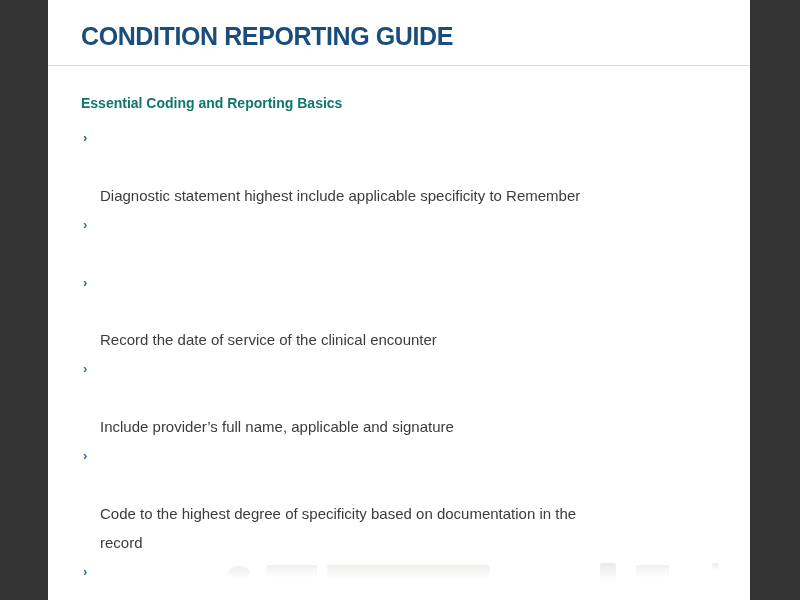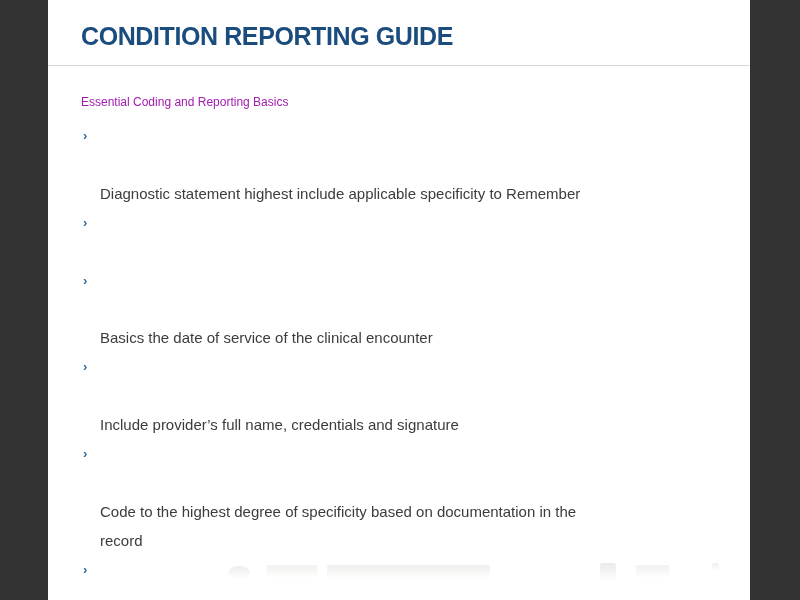--- a/index.html
+++ b/index.html
@@ -29,23 +29,23 @@
   .card-title {
     font-size: 25px;
     font-weight: bold;
     letter-spacing: -0.4px;
     color: #1a4d7d;
   }
   .card-body {
     padding: 29px 30px 0 33px;
   }
   .section-heading {
-    font-size: 12px;
-    font-weight: 400;
-    color: #a21caf;
+    font-size: 14px;
+    font-weight: 700;
+    color: #0f766e;
     margin-bottom: 13px;
   }
   ul.bullet-list {
     list-style: none;
   }
   ul.bullet-list li {
     position: relative;
     padding-left: 19px;
     font-size: 15px;
     line-height: 28.9px;
@@ -105,26 +105,26 @@
     <span class="chev">›</span>
     <span class="bullet-text">Diagnostic statement highest include applicable specificity to Remember</span>
   </li>
 
   <li>
     <span class="chev">›</span>
   </li>
 
   <li>
     <span class="chev">›</span>
-    <span class="bullet-text">Basics the date of service of the clinical encounter</span>
+    <span class="bullet-text">Record the date of service of the clinical encounter</span>
   </li>
 
   <li>
     <span class="chev">›</span>
-    <span class="bullet-text">Include provider’s full name, credentials and signature</span>
+    <span class="bullet-text">Include provider’s full name, applicable and signature</span>
   </li>
 
   <li>
     <span class="chev">›</span>
     <span class="bullet-text">Code to the highest degree of specificity based on documentation in the
 record</span>
   </li>
 
   <li>
     <span class="chev">›</span>

